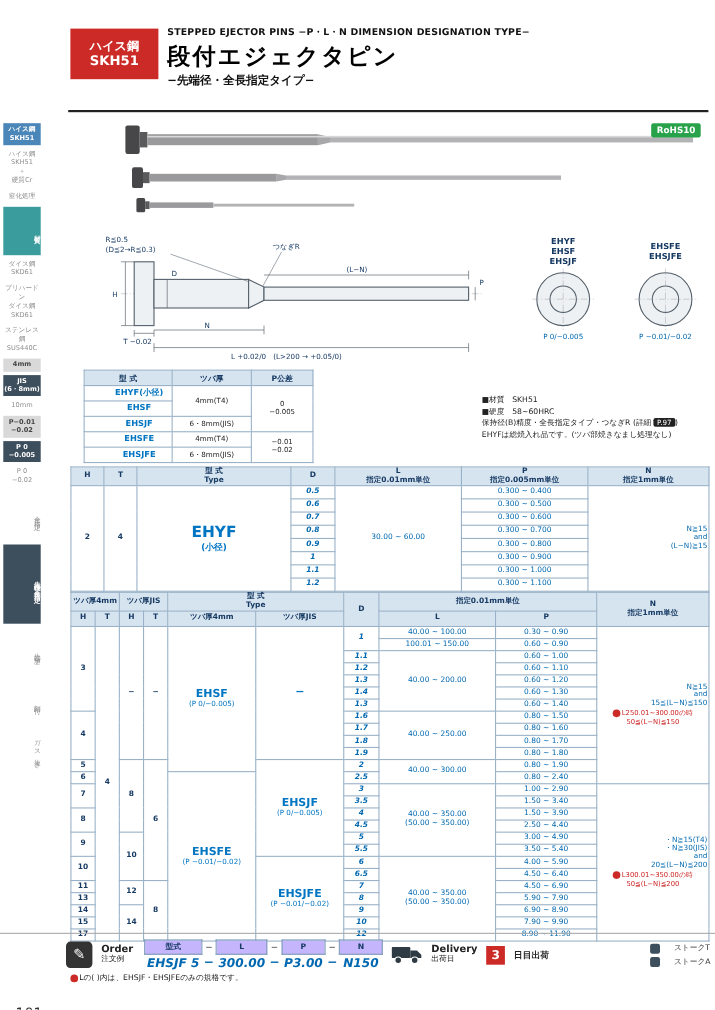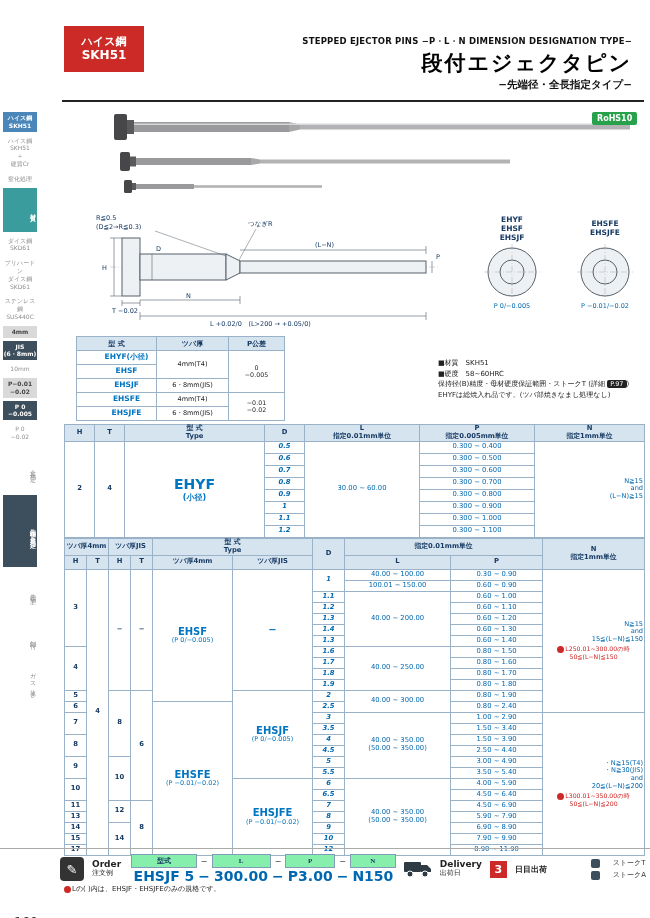--- a/index.html
+++ b/index.html
@@ -5,21 +5,21 @@
   html,body{margin:0;padding:0;}
   body{
     width:650px;height:918px;position:relative;background:#ffffff;
     font-family:"DejaVu Sans","Liberation Sans",sans-serif;color:#222;overflow:hidden;
   }
   
   .red-badge{position:absolute;left:64px;top:26px;width:80px;height:46px;background:#cc2a26;
     color:#fff;display:flex;flex-direction:column;align-items:center;justify-content:center;line-height:1.25;}
   .red-badge .l1{font-size:11px;font-weight:bold;}
   .red-badge .l2{font-size:12px;font-weight:bold;}
-  .title-block{position:absolute;left:152px;top:36px;width:480px;text-align:right;}
+  .title-block{position:absolute;left:152px;top:24px;width:480px;}
   .title-en{font-size:8.5px;font-weight:bold;color:#111;letter-spacing:.2px;}
   .title-jp{font-size:21px;font-weight:bold;color:#000;letter-spacing:2px;margin-top:1px;}
   .subtitle{font-size:10.5px;font-weight:bold;color:#111;margin-top:1px;}
   .header-rule{position:absolute;left:62px;top:100px;width:582px;border-top:2px solid #222;}
   
   .sidebar{position:absolute;left:2px;top:112px;width:36px;display:flex;flex-direction:column;gap:3px;}
   .sb-item{width:34px;margin:0 auto;text-align:center;font-size:6px;line-height:1.3;
     white-space:pre-line;padding:2px 0;box-sizing:border-box;}
   .sb-plain{color:#8f8f8f;background:#fff;}
   .sb-active-blue{background:#4a86b8;color:#fff;font-weight:bold;}
@@ -76,24 +76,24 @@
   
   .footer-rule{position:absolute;left:0;top:848px;width:650px;border-top:1px solid #aaa;}
   .footer{position:absolute;left:60px;top:854px;width:586px;display:flex;align-items:center;gap:8px;}
   .order-icon{width:24px;height:24px;background:#333;color:#fff;border-radius:4px;display:flex;
     align-items:center;justify-content:center;font-size:13px;}
   .fo-labels{display:flex;flex-direction:column;line-height:1.1;}
   .fo-title{font-size:9px;font-weight:bold;color:#222;}
   .fo-sub{font-size:7px;color:#222;}
   .formula{margin-left:2px;}
   .formula td{text-align:center;padding:0 2px;}
-  .fbox{background:#86efac;border:1px solid #7f9db9;font-size:7px;color:#173a63;font-weight:bold;
-    min-width:34px;height:12px;font-family:Liberation Serif, serif;}
+  .fbox{background:#c4b5fd;border:1px solid #7f9db9;font-size:7px;color:#173a63;font-weight:bold;
+    min-width:34px;height:12px;}
   .fdash{font-size:8px;color:#333;border:none;}
-  .fvals td{border:none;color:#0068b0;font-weight:bold;font-size:14px;height:14px;}
+  .fvals td{border:none;color:#0068b0;font-weight:bold;font-size:11px;height:14px;font-style:italic;}
   .days-box{width:17px;height:17px;background:#cc2a26;color:#fff;font-size:11px;font-weight:bold;
     display:flex;align-items:center;justify-content:center;}
   .days-suffix{font-size:8px;color:#222;font-weight:bold;}
   .stocks{display:flex;flex-direction:column;gap:2px;margin-left:auto;}
   .stock-row{display:flex;align-items:center;gap:13px;font-size:7px;color:#333;}
   .stock-icon{width:9px;height:9px;background:#3d4e5c;border-radius:2px;display:inline-block;}
   .page-num{position:absolute;left:14px;top:888px;font-size:13px;font-weight:normal;color:#333;margin-top:26px;}
 </style>
 </head>
 <body>
@@ -291,21 +291,21 @@
           <div class="cell-text">6・8mm(JIS)</div>
         </td>
       </tr>
     </tbody>
   </table>
 
 <div class="mat-notes">
   <div>■材質　SKH51</div>
   <div>■硬度　58~60HRC</div>
   <div>
-    <span>保持径(B)精度・母材硬度保証範囲・ストークT</span>
+    <span>保持径(B)精度・全長指定タイプ・つなぎR</span>
     <span>(詳細</span>
     <span class="ref-badge">P.97</span><span>)</span>
   </div>
   <div>EHYFは総焼入れ品です。(ツバ部焼きなまし処理なし)</div>
 </div>
 
 <table class="dtable table1" id="table1">
   <colgroup>
     <col style="width:30px">
       <col style="width:30px">

